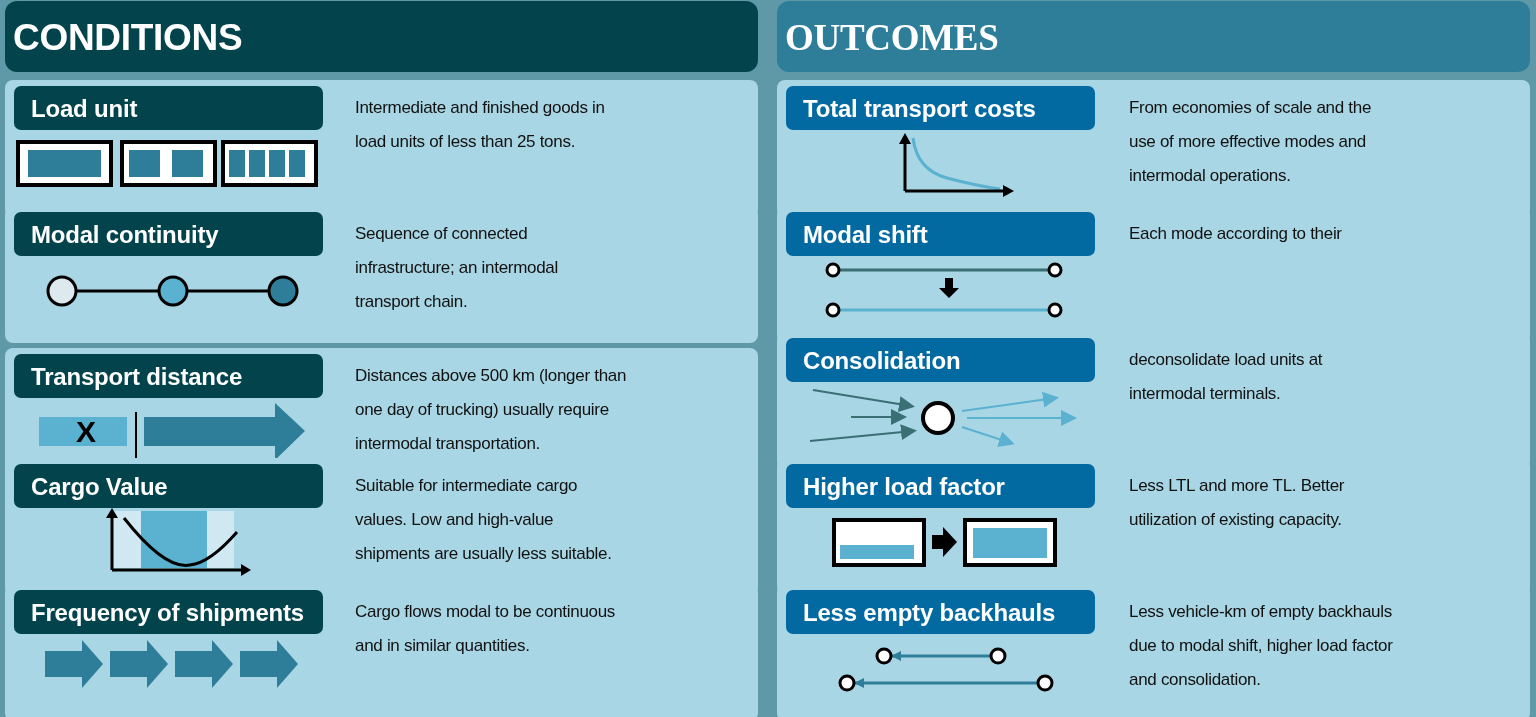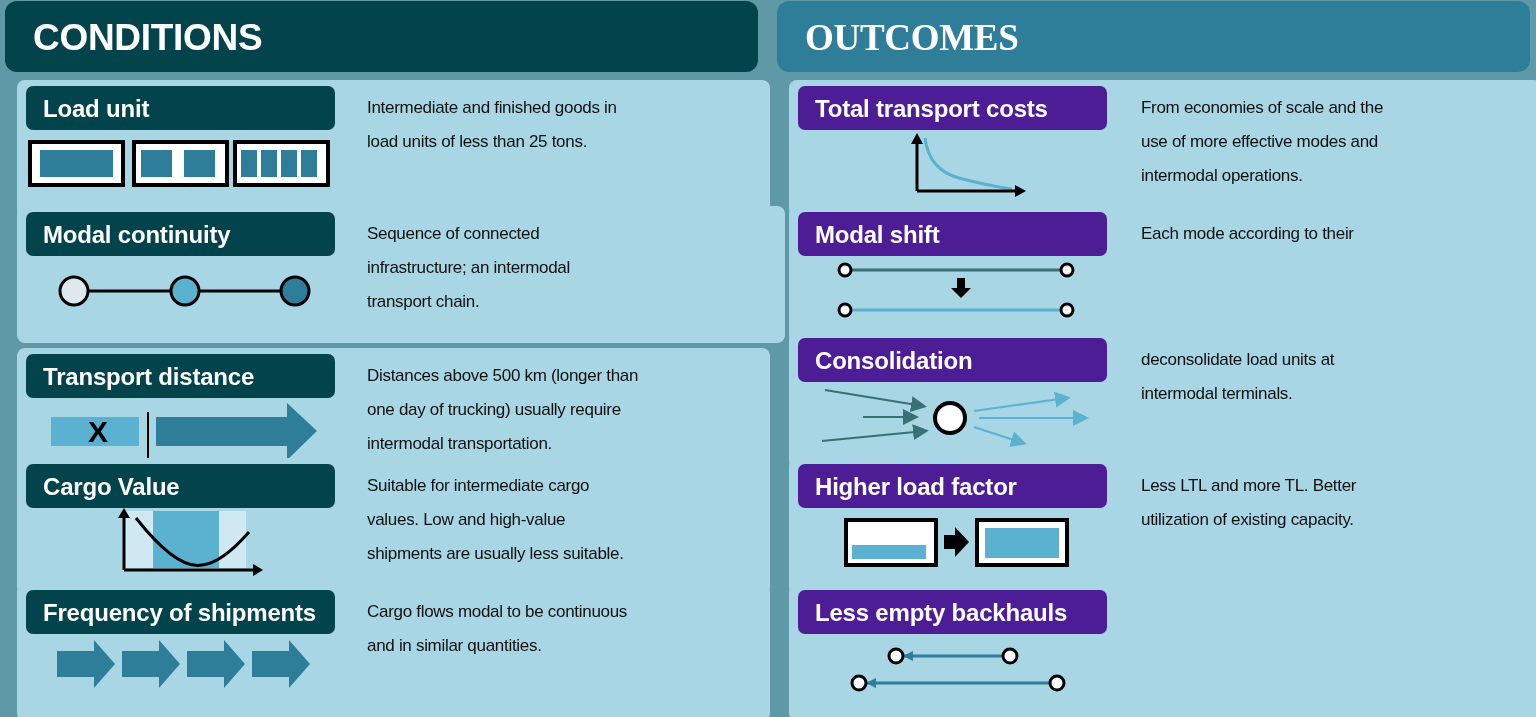--- a/index.html
+++ b/index.html
@@ -9,37 +9,37 @@
     font-family: "Liberation Sans", sans-serif;
     position: relative;
   }
   .col { position: absolute; top: 0; }
   .col.left { left: 5px; width: 753px; }
   .col.right { left: 777px; width: 753px; }
   .col-header {
     position: absolute; left: 0; top: 1px; width: 100%; height: 71px;
     border-radius: 12px;
     color: #ffffff; font-weight: bold; font-size: 37px;
-    box-sizing: border-box; padding-left: 28px; line-height: 74px;
+    box-sizing: border-box; padding-left: 8px; line-height: 74px;
     letter-spacing: -0.3px;
   }
   .left .col-header { background: #02434c; }
   .right .col-header { background: #2e7e9a; font-family: Liberation Serif, serif; }
   .row {
-    position: absolute; left: 12px; width: 100%; height: 137px;
+    position: absolute; left: 0; width: 100%; height: 137px;
     background: #a8d6e5; border-radius: 8px;
   }
   .pill {
     position: absolute; left: 9px; top: 6px; width: 309px; height: 44px;
     border-radius: 7px; color: #fff; font-weight: bold; font-size: 24px;
     line-height: 46px; box-sizing: border-box; padding-left: 17px;
     letter-spacing: -0.2px;
   }
   .left .pill { background: #02434c; }
-  .right .pill { background: #4c1d95; }
+  .right .pill { background: #0369a1; }
   .desc {
     position: absolute; left: 350px; top: 11px; width: 400px;
     font-size: 17px; line-height: 34px; color: #111;
     letter-spacing: -0.3px;
   }
   .right .desc { left: 352px; }
   .icon { position: absolute; left: 0; top: 0; }
 </style>
 </head>
 <body>
@@ -60,21 +60,21 @@
       <rect x="244" y="70" width="16" height="27" fill="#2e7e9a"></rect>
       <rect x="264" y="70" width="16" height="27" fill="#2e7e9a"></rect>
       <rect x="284" y="70" width="16" height="27" fill="#2e7e9a"></rect>
     </svg>
     <div class="desc">
       <div>Intermediate and finished goods in</div>
       <div>load units of less than 25 tons.</div>
     </div>
   </div>
 
-  <div class="row" style="top:206px;padding-left:15px;">
+  <div class="row" style="top:206px;">
     <div class="pill">Modal continuity</div>
     <svg class="icon" width="340" height="120">
       <line x1="57" y1="85" x2="278" y2="85" stroke="#000" stroke-width="3"></line>
       <circle cx="57" cy="85" r="14" fill="#dde9ee" stroke="#000" stroke-width="3"></circle>
       <circle cx="168" cy="85" r="14" fill="#5ab1d0" stroke="#000" stroke-width="3"></circle>
       <circle cx="278" cy="85" r="14" fill="#2e7e9a" stroke="#000" stroke-width="3"></circle>
     </svg>
     <div class="desc">
       <div>Sequence of connected</div>
       <div>infrastructure; an intermodal</div>
@@ -210,14 +210,19 @@
     <svg class="icon" width="340" height="120">
       <line x1="114" y1="72" x2="220" y2="72" stroke="#2e7e9a" stroke-width="3"></line>
       <polygon points="114,72 124,67 124,77" fill="#2e7e9a"></polygon>
       <circle cx="107" cy="72" r="7" fill="#fff" stroke="#000" stroke-width="3"></circle>
       <circle cx="221" cy="72" r="7" fill="#fff" stroke="#000" stroke-width="3"></circle>
       <line x1="77" y1="99" x2="266" y2="99" stroke="#2e7e9a" stroke-width="3"></line>
       <polygon points="77,99 87,94 87,104" fill="#2e7e9a"></polygon>
       <circle cx="70" cy="99" r="7" fill="#fff" stroke="#000" stroke-width="3"></circle>
       <circle cx="268" cy="99" r="7" fill="#fff" stroke="#000" stroke-width="3"></circle>
     </svg>
+    <div class="desc">
+      <div>Less vehicle-km of empty backhauls</div>
+      <div>due to modal shift, higher load factor</div>
+      <div>and consolidation.</div>
+    </div>
   </div>
 </div>
 
 </body></html>

